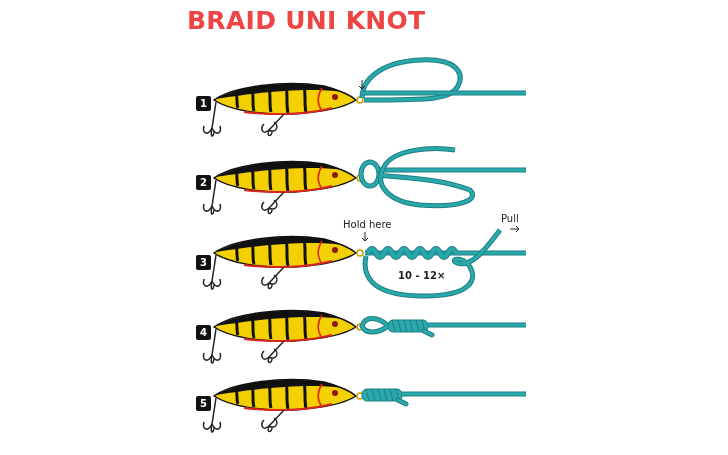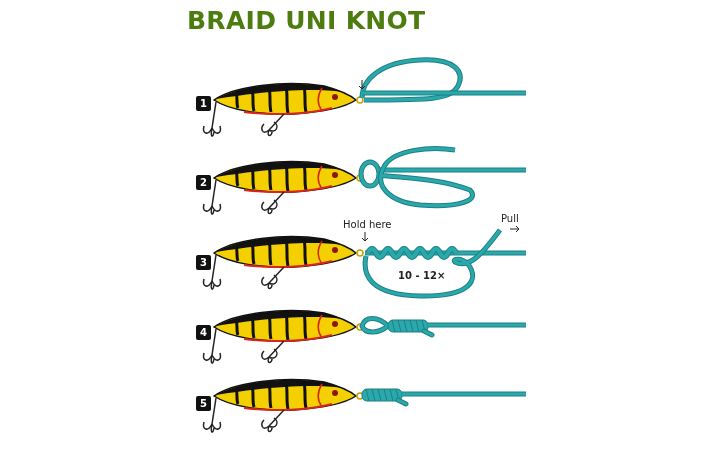--- a/index.html
+++ b/index.html
@@ -1,17 +1,17 @@
 <!DOCTYPE html>
 <html><head>
 <meta charset="utf-8">
 <style>
   html,body{margin:0;padding:0;background:#fff;}
   body{width:728px;height:455px;position:relative;overflow:hidden;font-family:"DejaVu Sans",sans-serif;}
-  .title{position:absolute;left:187px;top:6px;font-family:"DejaVu Sans",sans-serif;font-weight:bold;font-size:25px;letter-spacing:0.3px;color:#4d7c0f;}
+  .title{position:absolute;left:187px;top:6px;font-family:"DejaVu Sans",sans-serif;font-weight:bold;font-size:25px;letter-spacing:0.3px;color:#ef4444;}
   .badge{position:absolute;width:15px;height:15px;background:#111;border-radius:2px;color:#fff;font-size:10px;font-weight:bold;text-align:center;line-height:15px;}
   svg{position:absolute;left:0;top:0;}
   .lbl{font-family:"DejaVu Sans",sans-serif;font-size:10px;fill:#222;}
   .lblb{font-family:"DejaVu Sans",sans-serif;font-size:10px;font-weight:bold;fill:#222;}
 </style>
 </head>
 <body>
 
 <div class="title">BRAID UNI KNOT</div>
 

